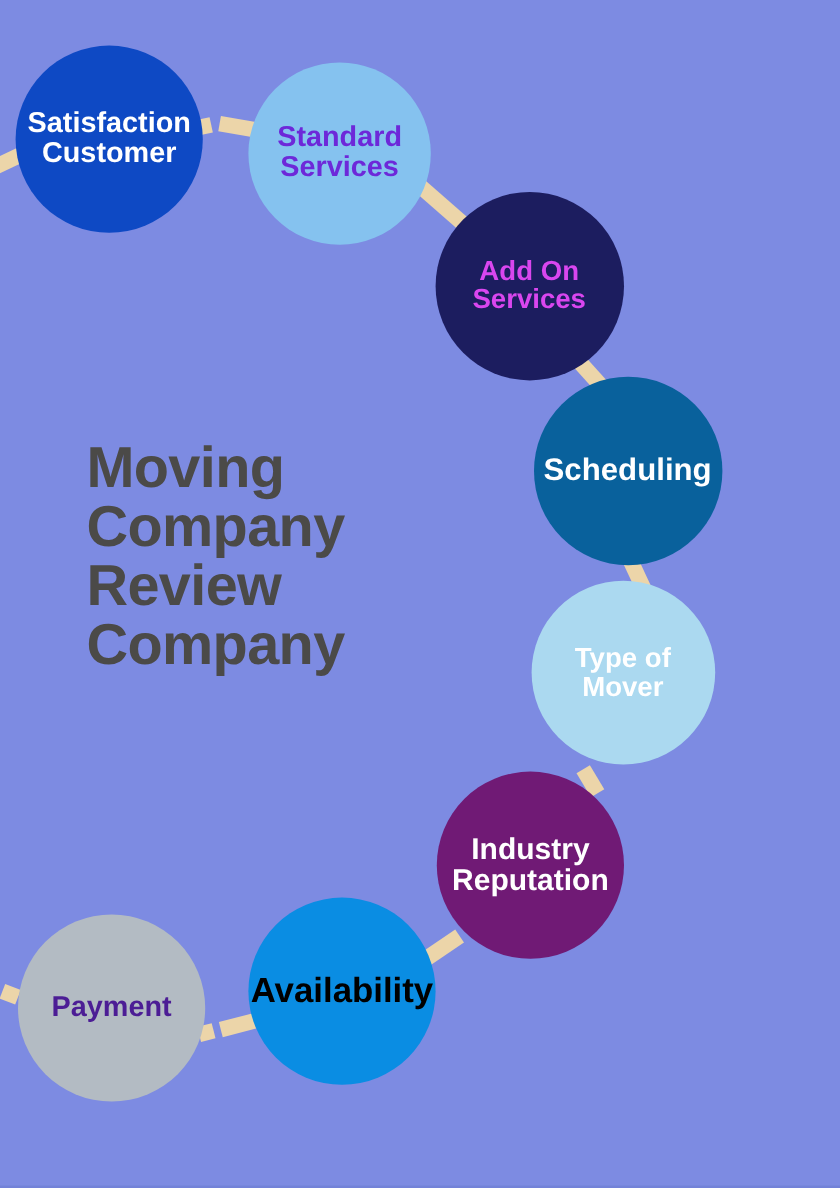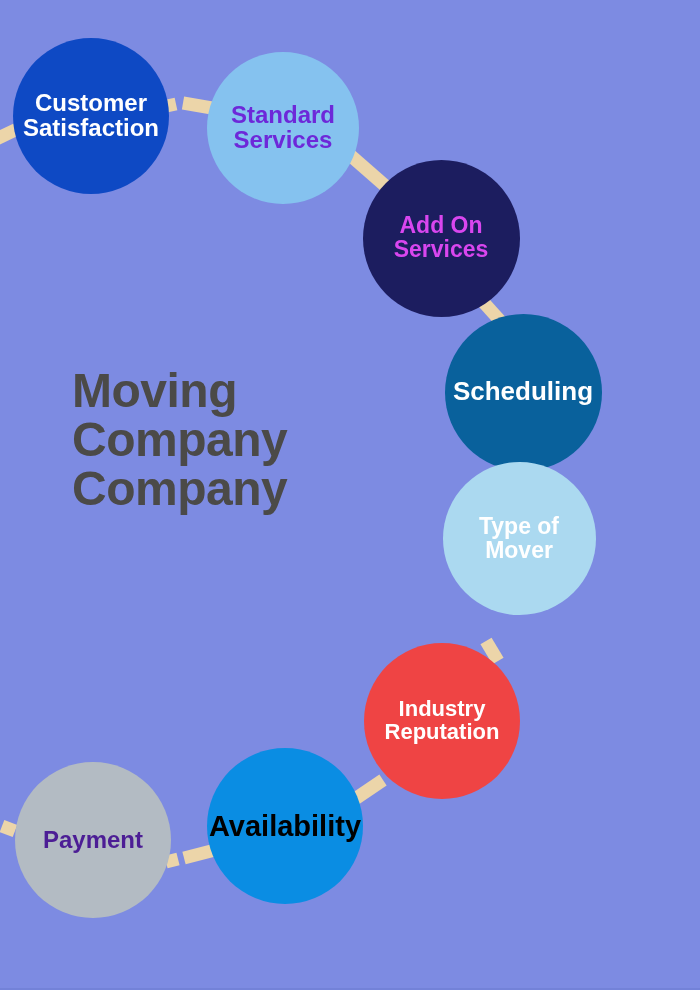--- a/index.html
+++ b/index.html
@@ -40,44 +40,45 @@
       <line x1="486" y1="641" x2="498" y2="661" stroke="#ecd5a9" stroke-width="13" stroke-linecap="butt"></line>
       <line x1="383" y1="780" x2="352" y2="801" stroke="#ecd5a9" stroke-width="13" stroke-linecap="butt"></line>
       <line x1="166" y1="862" x2="178" y2="859" stroke="#ecd5a9" stroke-width="13" stroke-linecap="butt"></line>
       <line x1="184" y1="858" x2="215" y2="850" stroke="#ecd5a9" stroke-width="13" stroke-linecap="butt"></line>
       <line x1="2" y1="826" x2="15" y2="831" stroke="#ecd5a9" stroke-width="13" stroke-linecap="butt"></line>
     </svg>
 
   <div class="title" style="color: rgb(75, 74, 72);">
     <div>Moving</div>
     <div>Company</div>
+    <div>Review</div>
     <div>Company</div>
   </div>
 
   <div id="circles">
       <div class="circle" style="left: 13px; top: 38px; width: 156px; height: 156px; background: rgb(14, 73, 196); font-size: 24px; color: rgb(255, 255, 255);">
+        <div>Satisfaction</div>
         <div>Customer</div>
-        <div>Satisfaction</div>
       </div>
       <div class="circle" style="left: 207px; top: 52px; width: 152px; height: 152px; background: rgb(133, 194, 239); font-size: 24px; color: #6d28d9;">
         <div>Standard</div>
         <div>Services</div>
       </div>
       <div class="circle" style="left: 362.5px; top: 159.5px; width: 157px; height: 157px; background: rgb(28, 29, 95); font-size: 23px; color: #d946ef;">
         <div>Add On</div>
         <div>Services</div>
       </div>
       <div class="circle" style="left: 444.5px; top: 313.5px; width: 157px; height: 157px; background: rgb(9, 97, 156); font-size: 26px; color: #ffffff;">
         <div>Scheduling</div>
       </div>
-      <div class="circle" style="left: 442.5px; top: 462px; width: 153px; height: 153px; background: rgb(171, 217, 240); font-size: 23px; color: rgb(255, 255, 255);">
+      <div class="circle" style="left: 442.5px; top: 484px; width: 153px; height: 153px; background: rgb(171, 217, 240); font-size: 23px; color: rgb(255, 255, 255);">
         <div>Type of</div>
         <div>Mover</div>
       </div>
-      <div class="circle" style="left: 364px; top: 643px; width: 156px; height: 156px; background: #ef4444; font-size: 22px; color: rgb(255, 255, 255); text-align: right;">
+      <div class="circle" style="left: 364px; top: 643px; width: 156px; height: 156px; background: #701a75; font-size: 25px; color: rgb(255, 255, 255); text-align: right;">
         <div>Industry</div>
         <div>Reputation</div>
       </div>
       <div class="circle" style="left: 207px; top: 748px; width: 156px; height: 156px; background: rgb(10, 141, 227); font-size: 29px; color: #000000;">
         <div>Availability</div>
       </div>
       <div class="circle" style="left: 15px; top: 762px; width: 156px; height: 156px; background: rgb(179, 187, 195); font-size: 24px; color: #4c1d95;">
         <div>Payment</div>
       </div>
     </div>

